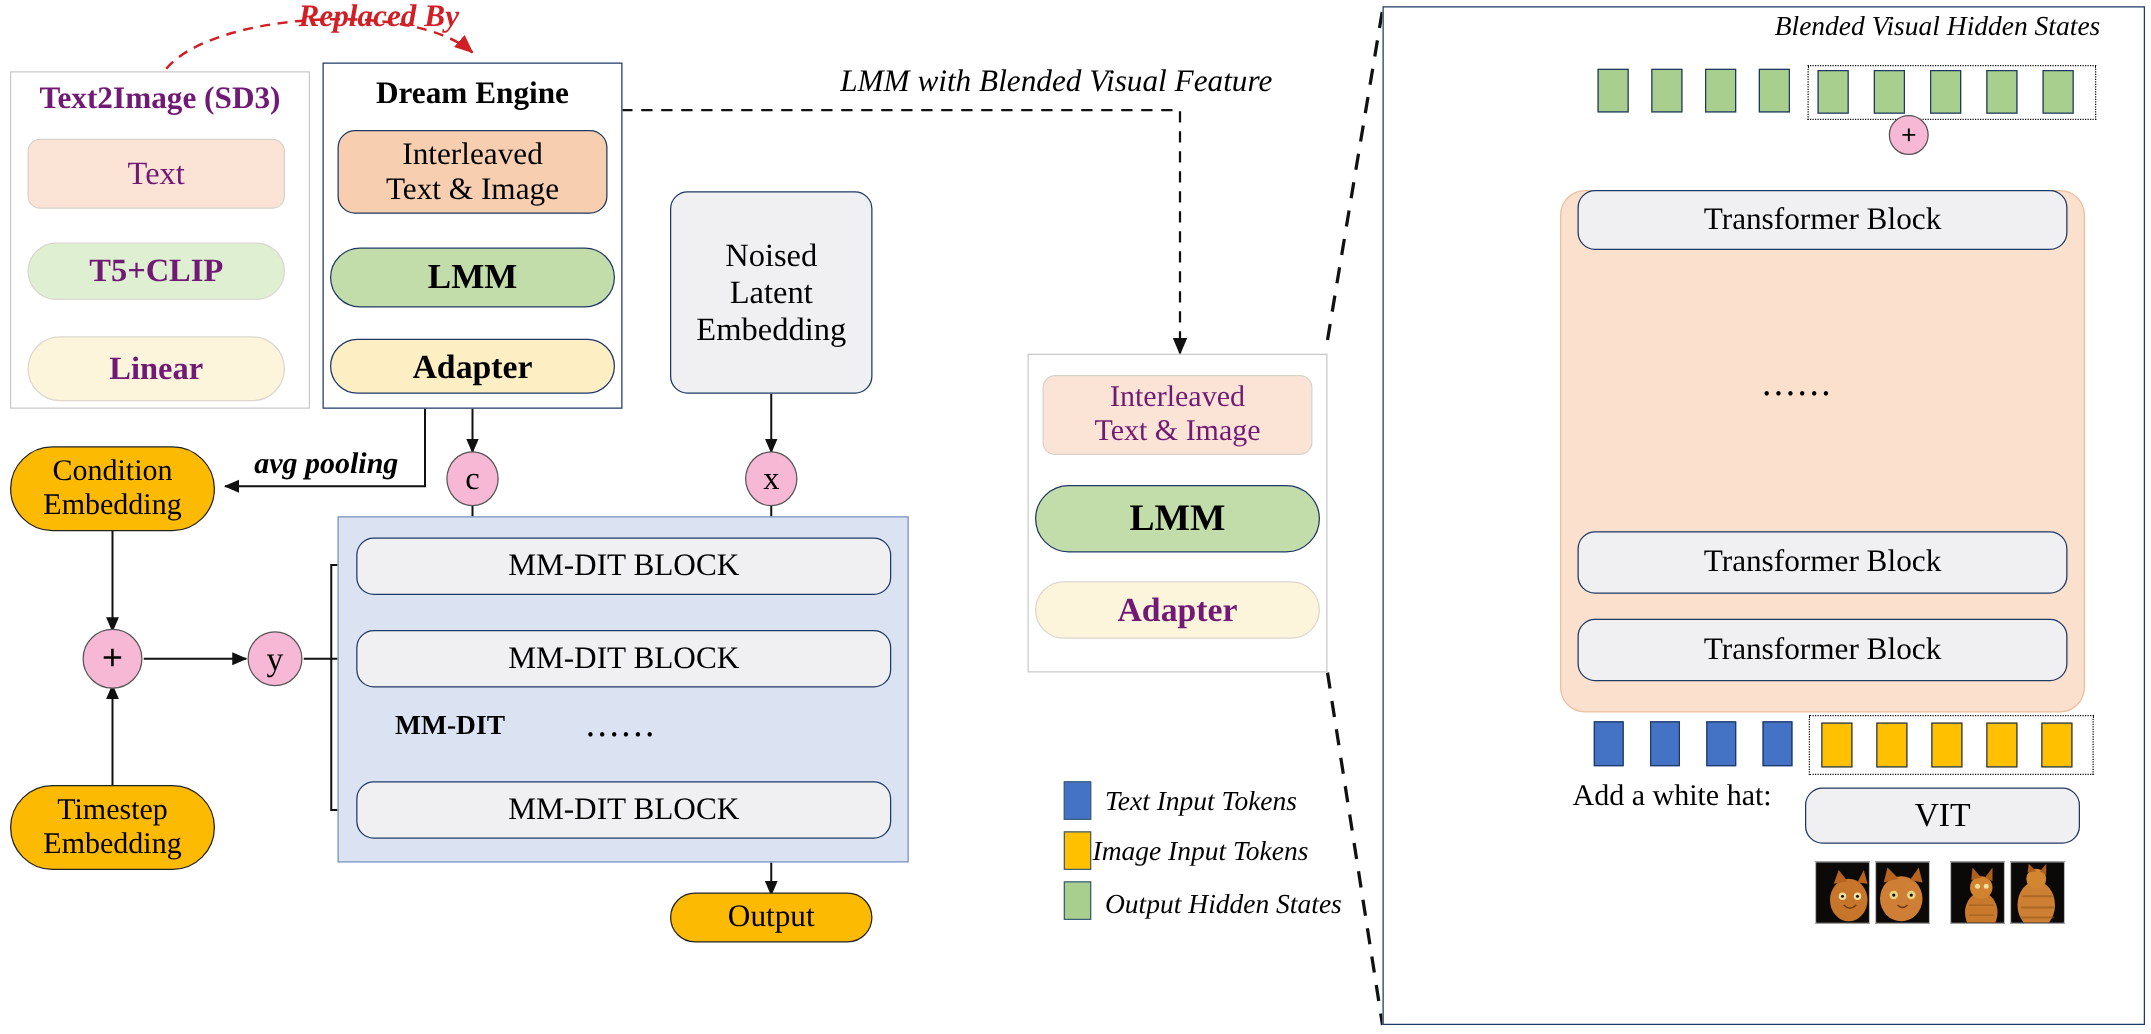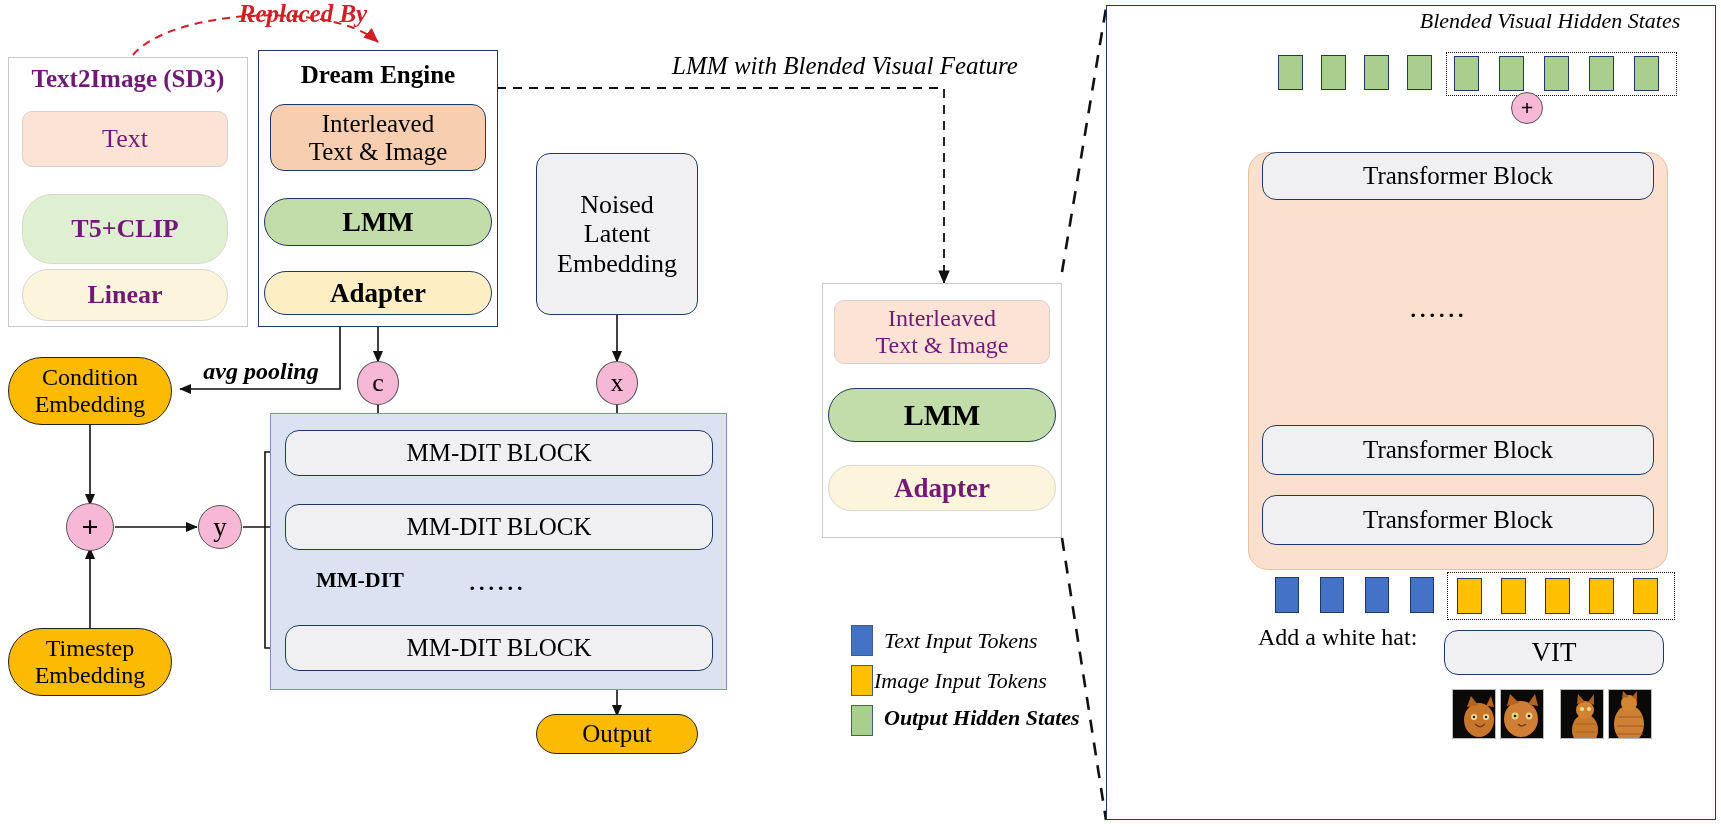--- a/index.html
+++ b/index.html
@@ -132,21 +132,21 @@
     <line x1="1527" y1="630" x2="1527" y2="612" stroke="#111" stroke-width="1.8"></line>
 
     <line x1="1527" y1="690" x2="1527" y2="673" stroke="#111" stroke-width="1.8"></line>
   </svg>
 
   <div class="abs panel-gray" style="left:8px;top:57px;width:240px;height:270px;">
   </div>
   <div class="abs ctr t-faded bold" style="left:8px;top:62px;width:240px;height:34px;font-size:25px;">Text2Image (SD3)</div>
 
   <div class="abs ctr rrect-faded c-orange-f t-faded" style="left:22px;top:111px;width:206px;height:56px;font-size:26px;">Text</div>
-  <div class="abs ctr pill-faded c-green-f t-faded bold" style="left:22px;top:194px;width:206px;height:70px;font-size:26px;">T5+CLIP</div>
+  <div class="abs ctr pill-faded c-green-f t-faded bold" style="left:22px;top:194px;width:206px;height:46px;font-size:26px;">T5+CLIP</div>
   <div class="abs ctr pill-faded c-yellow-f t-faded bold" style="left:22px;top:269px;width:206px;height:52px;font-size:26px;">Linear</div>
 
   <div class="abs ital bold" style="left:193px;top:0px;width:220px;height:30px;color:#d11f26;font-size:25px;text-align:center;">Replaced By</div>
 
   <div class="abs panel" style="left:258px;top:50px;width:240px;height:277px;"></div>
   <div class="abs ctr bold" style="left:258px;top:58px;width:240px;height:34px;font-size:25px;">Dream Engine</div>
 
   <div class="abs rrect c-orange ctr" style="left:270px;top:104px;width:216px;height:67px;font-size:25px;flex-direction:column;">
     <span>Interleaved</span>
     <span>Text &amp; Image</span>
@@ -202,21 +202,21 @@
 
   <div class="abs" style="left:851px;top:625px;width:250px;height:110px;">
     <div style="position:absolute;left:0;top:0;display:flex;align-items:center;gap:11px;">
       <span class="legend-sw" style="display:inline-block;width:22px;height:31px;background:#4472c4;"></span>
       <span class="ital" style="font-size:22px;">Text Input Tokens</span>
     </div>
     <div style="position:absolute;left:0;top:40px;display:flex;align-items:center;gap:1px;">
       <span class="legend-sw" style="display:inline-block;width:22px;height:31px;background:#ffc000;"></span>
       <span class="ital" style="font-size:22px;">Image Input Tokens</span>
     </div>
-    <div style="position:absolute;left:0;top:80px;display:flex;align-items:flex-start;gap:11px;font-weight:bold;">
+    <div style="position:absolute;left:0;top:80px;display:flex;align-items:flex-end;gap:11px;">
       <span class="legend-sw" style="display:inline-block;width:22px;height:31px;background:#a9cf8e;"></span>
       <span class="ital" style="font-size:22px;">Output Hidden States</span>
     </div>
   </div>
 
   <div class="abs panel" style="left:1106px;top:5px;width:610px;height:815px;"></div>
 
   <div class="abs ital" style="left:1390px;top:8px;width:320px;height:28px;font-size:22px;text-align:center;">Blended Visual Hidden States</div>
 
   <div class="abs" style="left:1278px;top:52px;width:410px;height:40px;">

